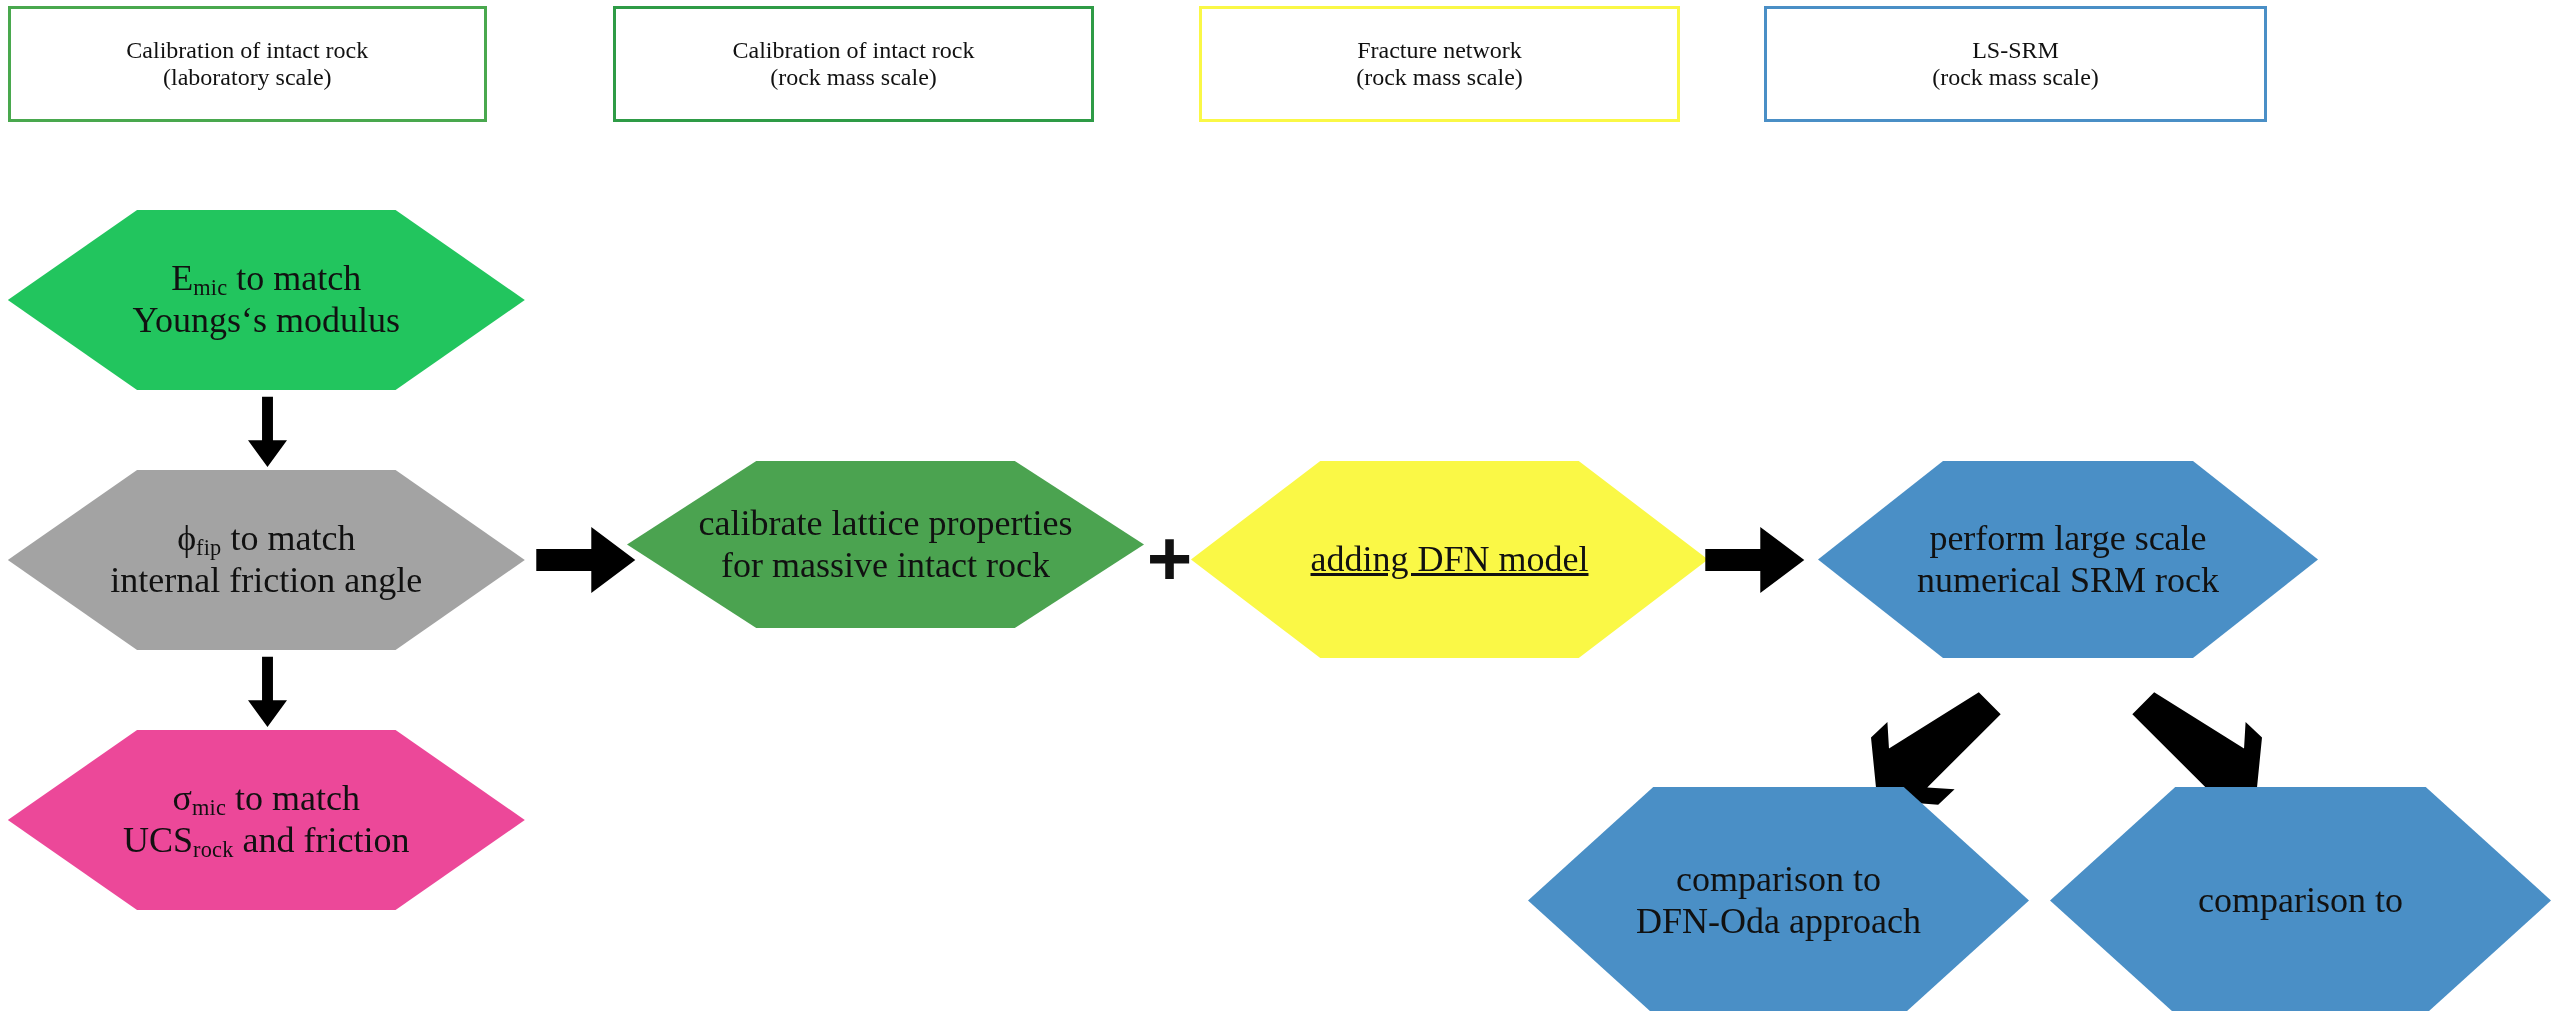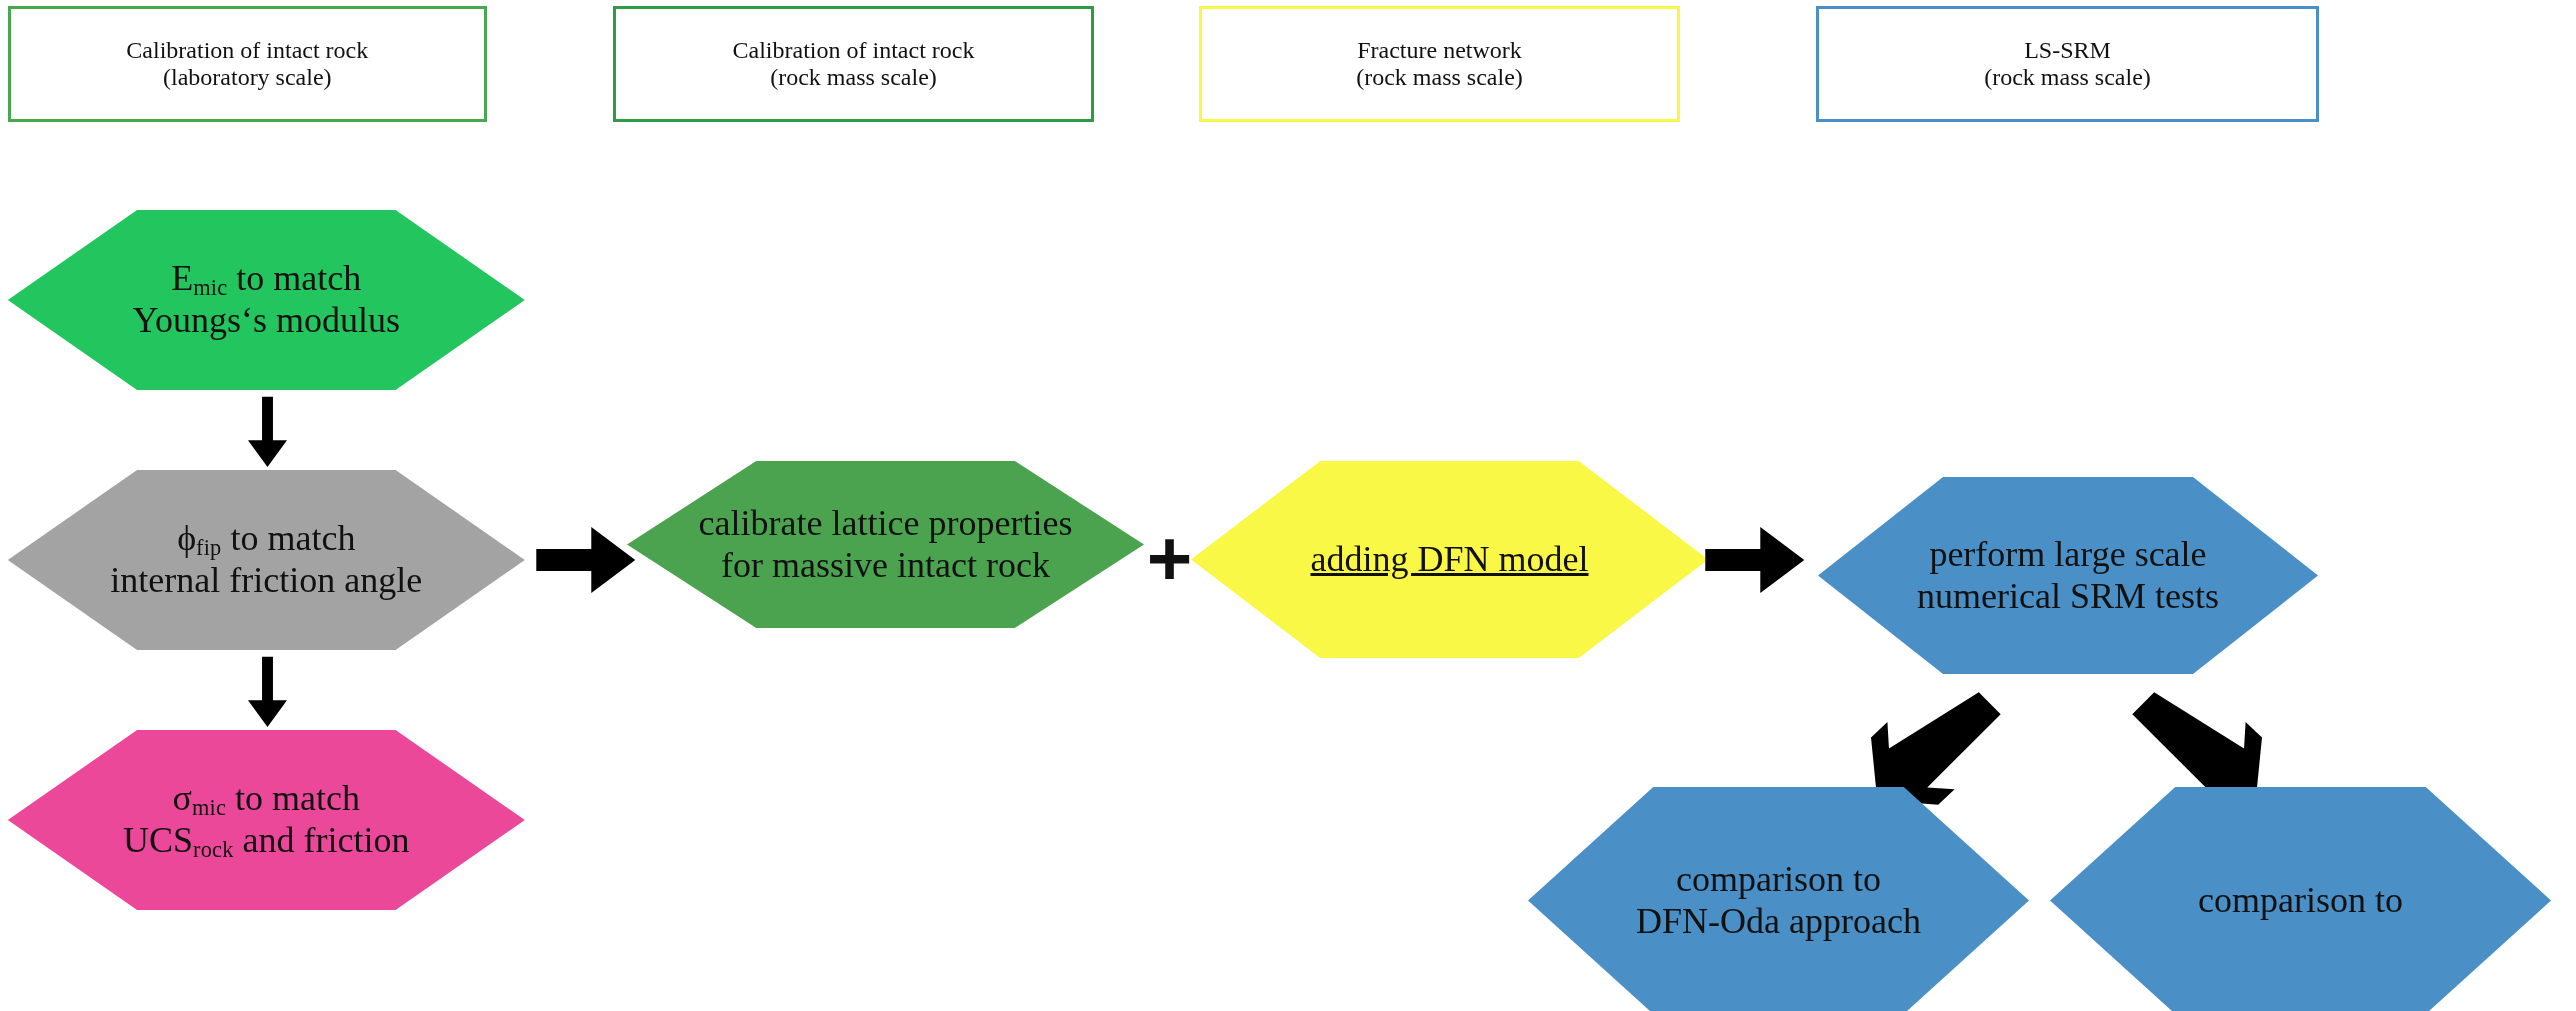--- a/index.html
+++ b/index.html
@@ -91,21 +91,21 @@
   <div class="legend-box" style="left:613px; top:6.3px; width:481px; height:116px; border-color:#2E9B46;">
     <span class="l1">Calibration of intact rock</span>
     <span class="l2">(rock mass scale)</span>
   </div>
 
   <div class="legend-box" style="left:1199px; top:6.3px; width:481px; height:116px; border-color:#FAF846;">
     <span class="l1">Fracture network</span>
     <span class="l2">(rock mass scale)</span>
   </div>
 
-  <div class="legend-box" style="left:1816px; top:6.3px; width:503px; height:116px; border-color:#4A8FC6;">
+  <div class="legend-box" style="left:1764px; top:6.3px; width:503px; height:116px; border-color:#4A8FC6;">
     <span class="l1">LS-SRM</span>
     <span class="l2">(rock mass scale)</span>
   </div>
 
   <div class="hex" style="left:7.8px; top:210px; width:517px; height:180px; background:#22c55e;">
     <span class="line"><span>E</span><sub>mic</sub><span> to match</span></span>
     <span class="line">Youngs‘s modulus</span>
   </div>
 
   <div class="arrow-thin" style="left:232px; top:392px; width:71px; height:78px;">
@@ -146,23 +146,23 @@
   <div class="hex" style="left:1191px; top:461px; width:517px; height:197px; background:#FAF846;text-decoration:underline;">
     <span class="line">adding DFN model</span>
   </div>
 
   <div class="arrow-block" style="left:1699px; top:516px; width:110px; height:88px;">
     <svg width="110" height="88" viewBox="0 0 140 112" xmlns="http://www.w3.org/2000/svg">
       <path d="M8 42 L78 42 L78 14 L134 56 L78 98 L78 70 L8 70 Z" fill="#000000"></path>
     </svg>
   </div>
 
-  <div class="hex" style="left:1818px; top:477px; width:500px; height:197px; background:#4A8FC6;">
+  <div class="hex" style="left:1818px; top:461px; width:500px; height:197px; background:#4A8FC6;">
     <span class="line">perform large scale</span>
-    <span class="line">numerical SRM tests</span>
+    <span class="line">numerical SRM rock</span>
   </div>
 
   <div class="arrow-thin" style="left:1863px; top:686px; width:141px; height:125px;">
     <svg width="141" height="125" viewBox="0 0 180 160" xmlns="http://www.w3.org/2000/svg">
       <path d="M148 8 L176 36 L82 130 L117 132 L96 152 L18 146 L10 66 L31 46 L33 80 Z" fill="#000000"></path>
     </svg>
   </div>
 
   <div class="arrow-thin" style="left:2129px; top:686px; width:141px; height:125px;">
     <svg width="141" height="125" viewBox="0 0 180 160" xmlns="http://www.w3.org/2000/svg">

